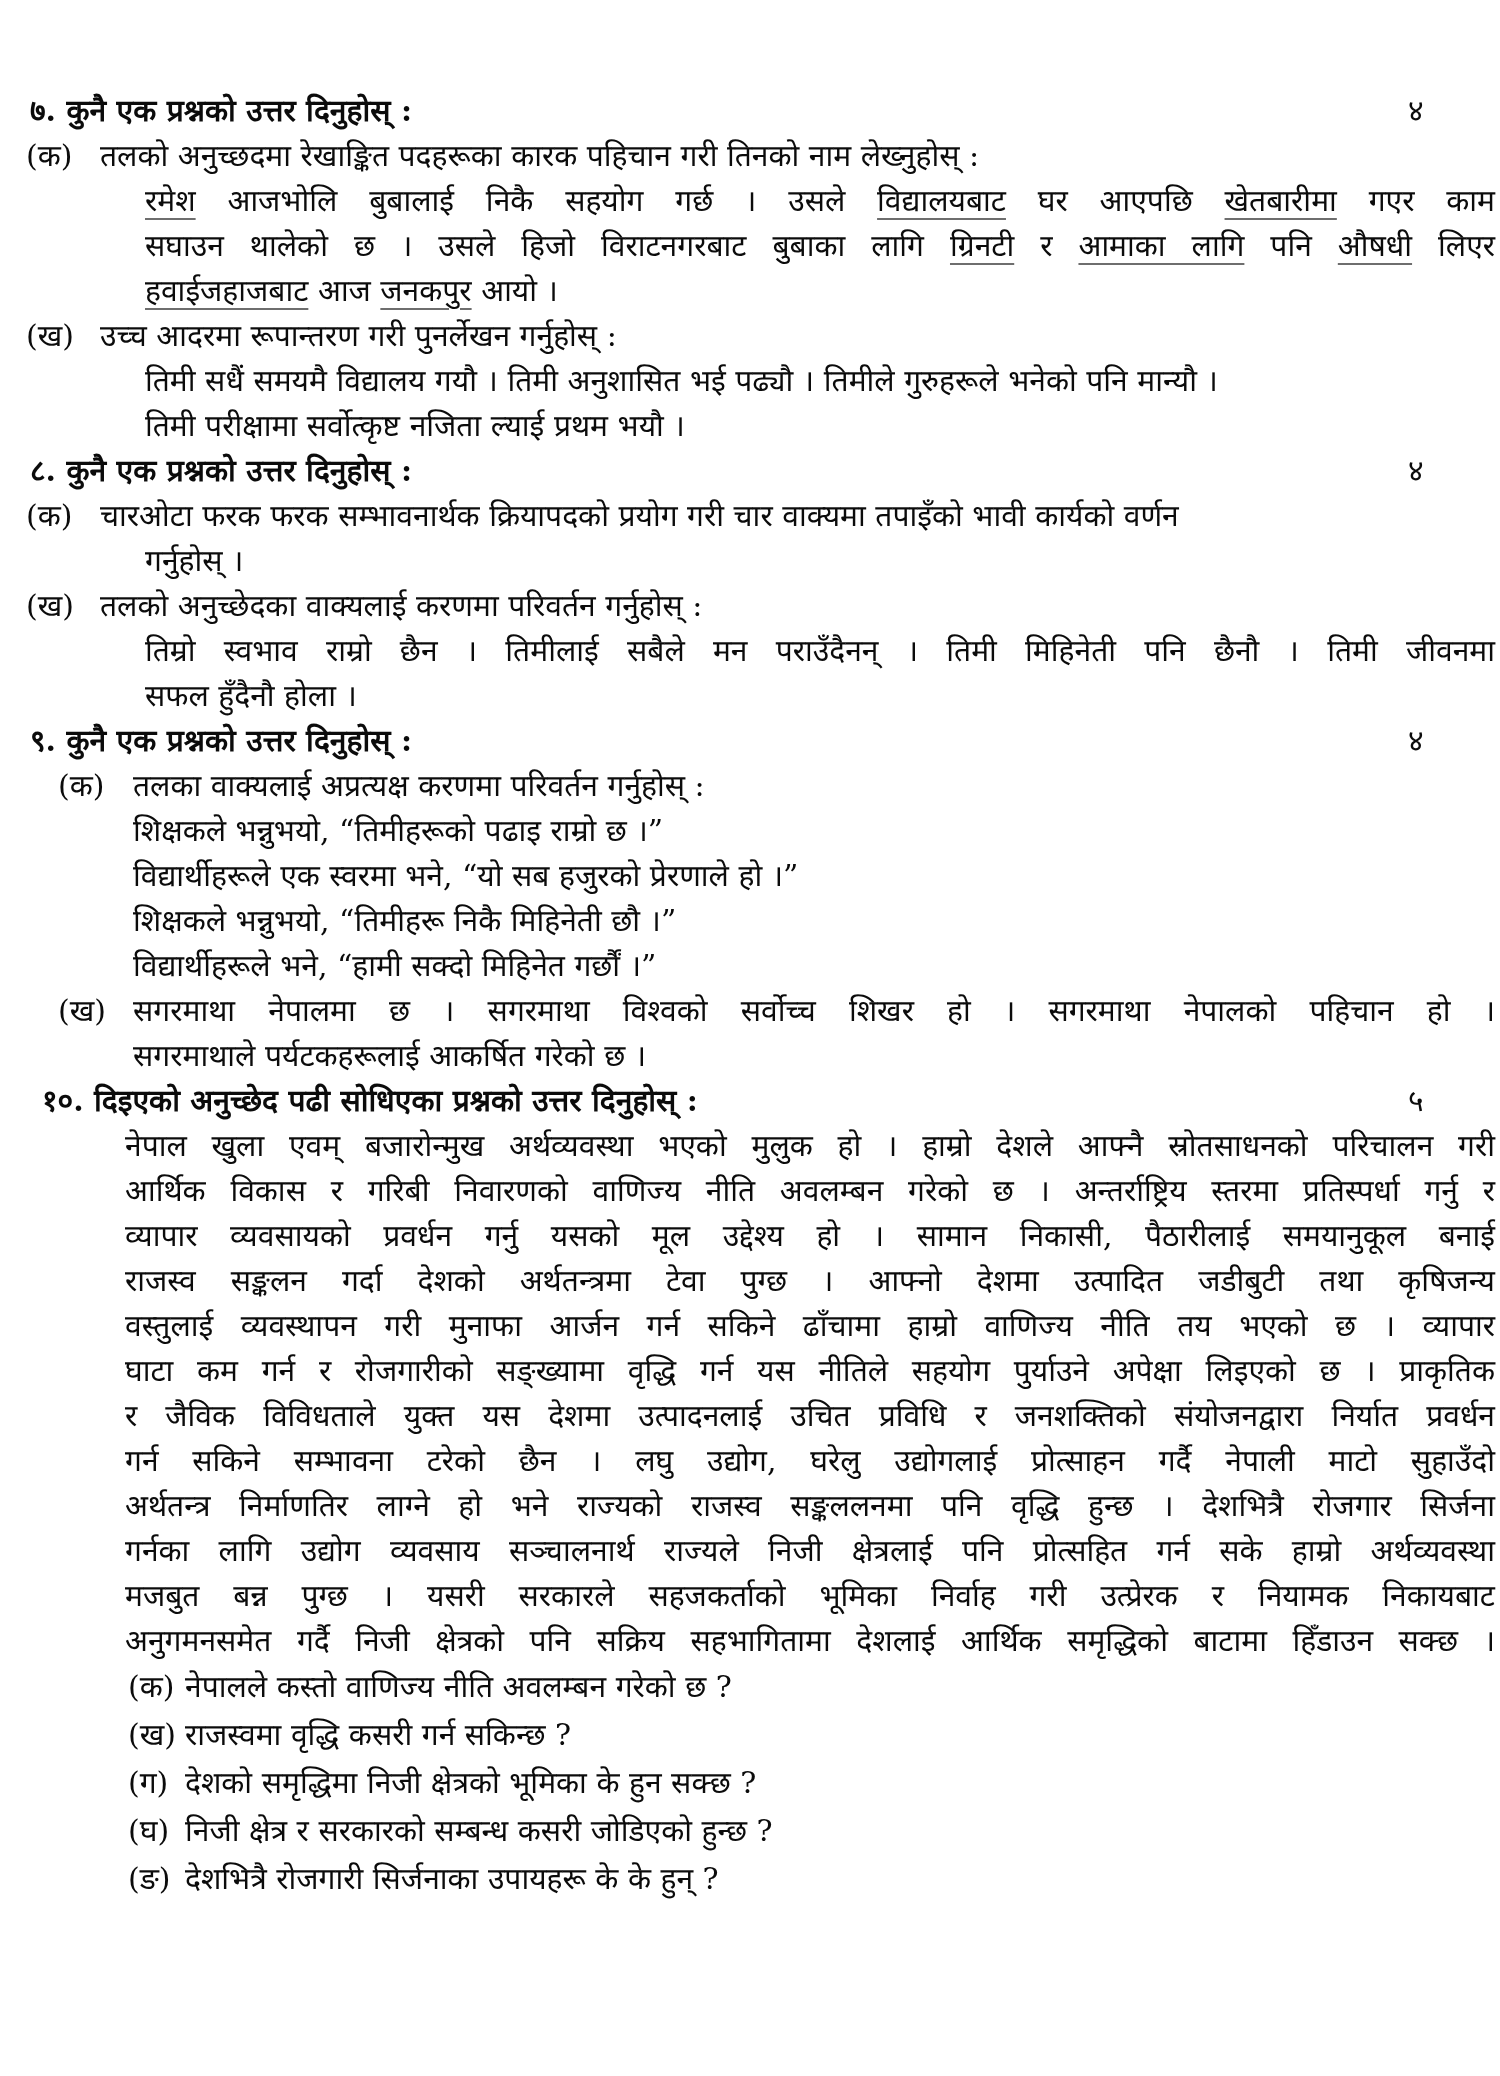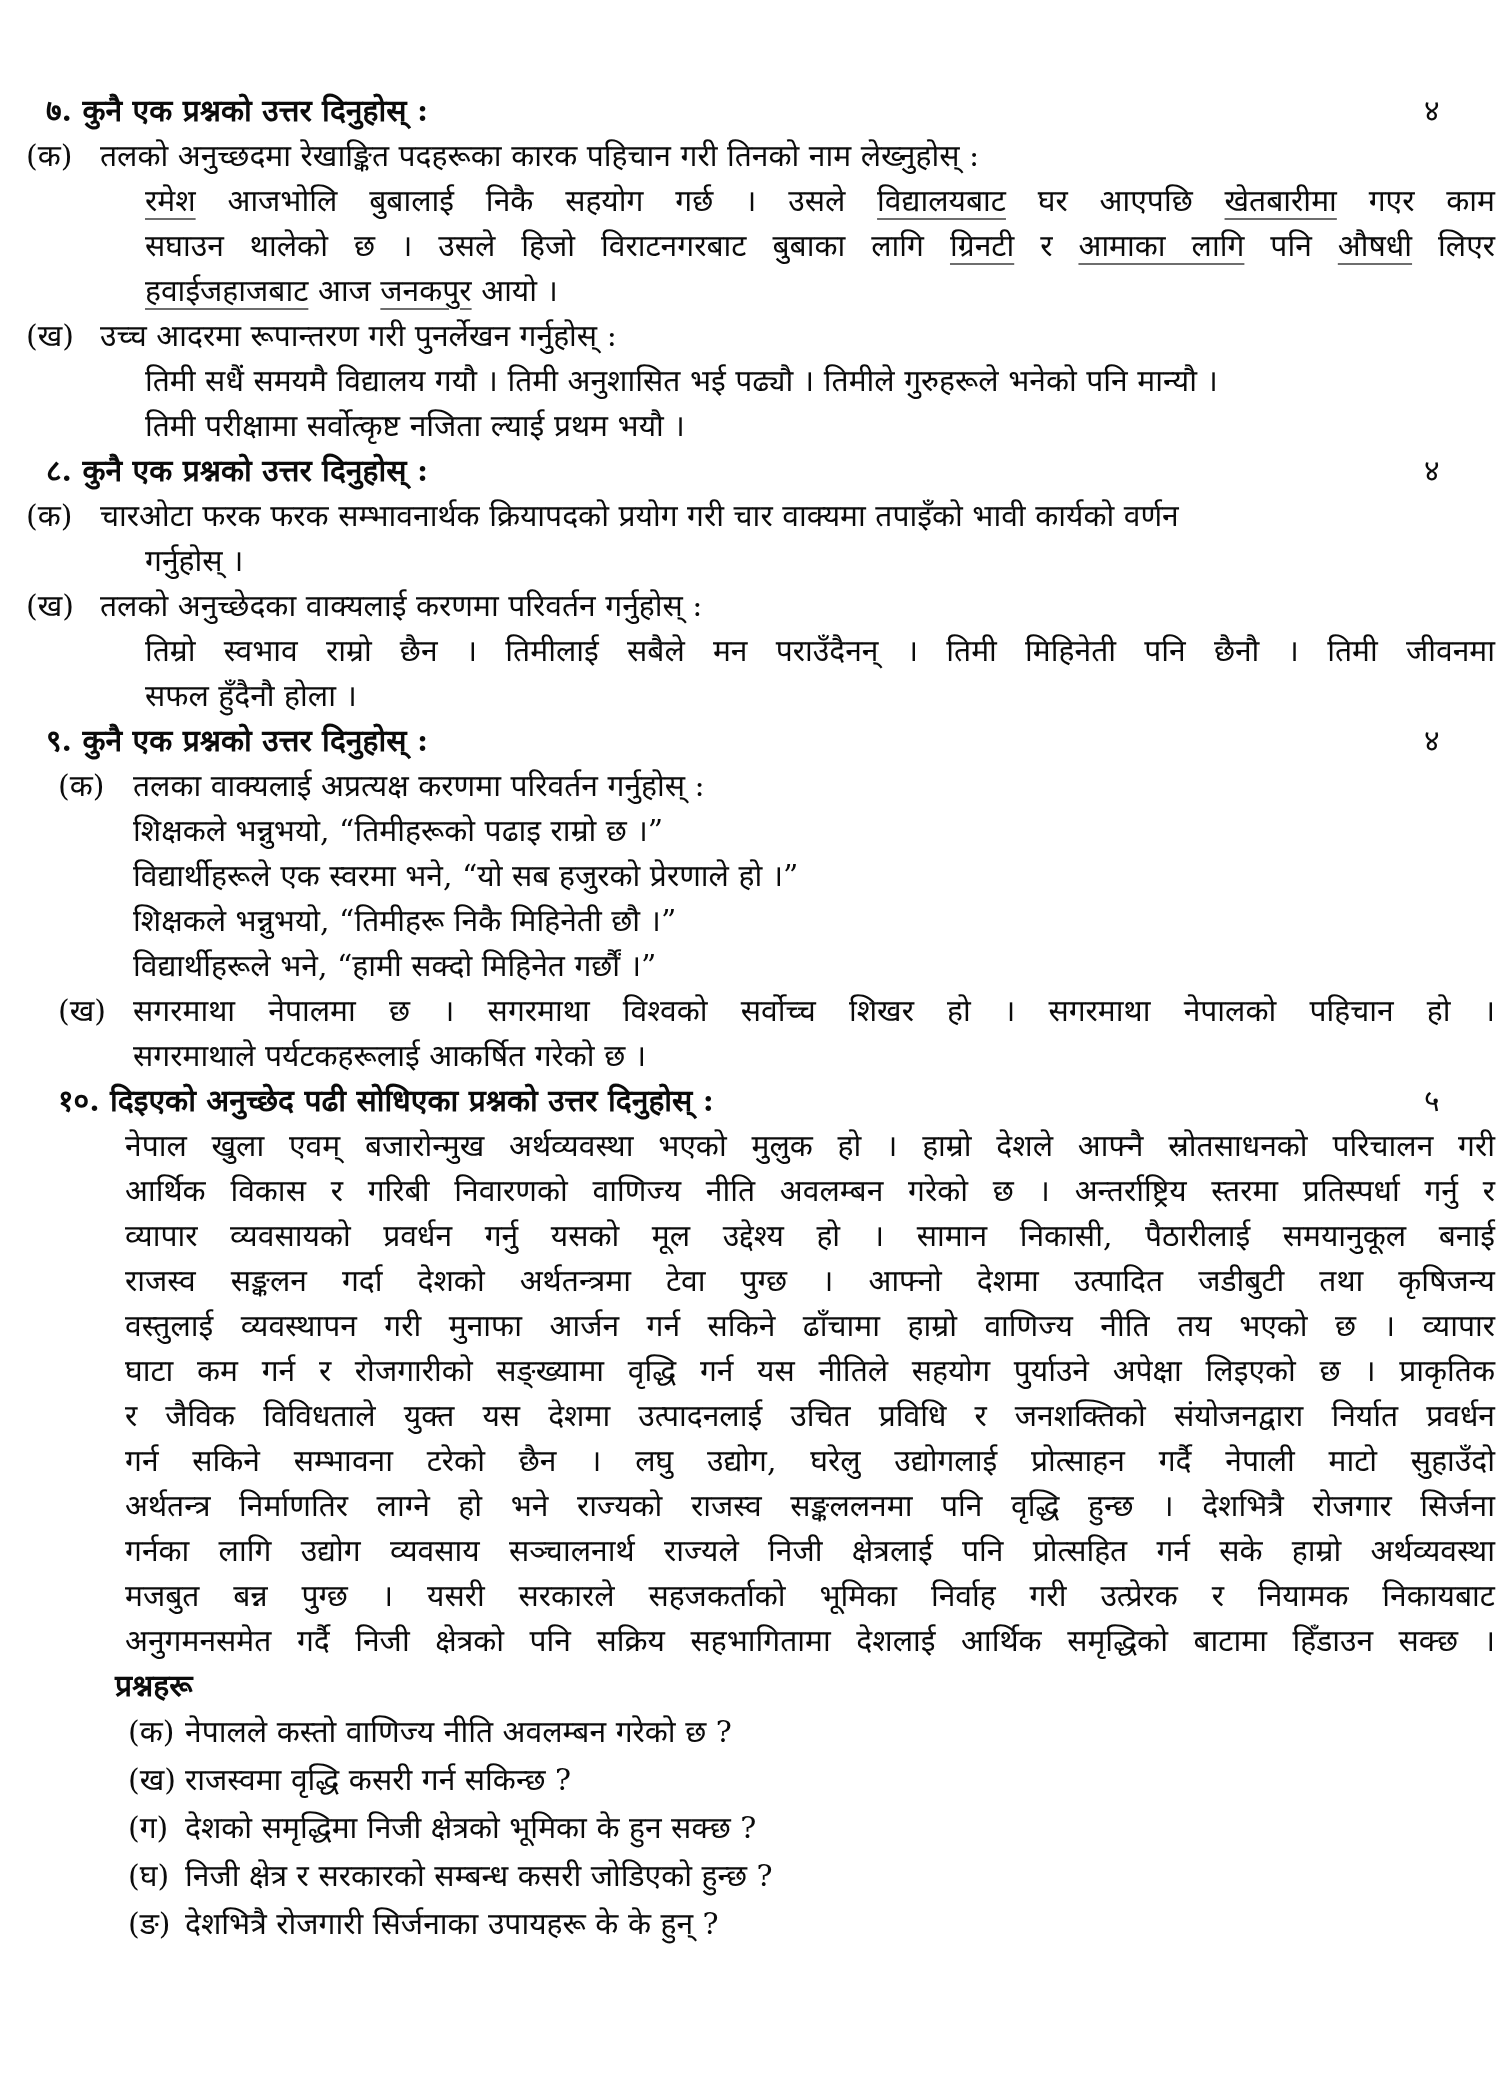--- a/index.html
+++ b/index.html
@@ -9,21 +9,21 @@
     height:2076px;
     box-sizing:border-box;
     background:#ffffff;
     color:#0b0b0b;
     font-family:"DejaVu Serif","Liberation Serif",serif;
     font-size:30px;
     line-height:45px;
     padding-top:88px;
     overflow:hidden;
   }
-  .hrow { position:relative; padding-left:30px; font-weight:bold;margin-left:16px; }
+  .hrow { position:relative; padding-left:30px; font-weight:bold; }
   .hrow.h10 { padding-left:42px; }
   .mark { position:absolute; left:1408px; top:0; font-weight:normal; }
 
   
   .item { position:relative; padding-left:100px; }
   .item .mk { position:absolute; left:26px; }
 
   
   .item9 { position:relative; padding-left:133px; }
   .item9 .mk { position:absolute; left:58px; }
@@ -122,21 +122,20 @@
   <div class="p10line">राजस्व सङ्कलन गर्दा देशको अर्थतन्त्रमा टेवा पुग्छ । आफ्नो देशमा उत्पादित जडीबुटी तथा कृषिजन्य</div>
   <div class="p10line">वस्तुलाई व्यवस्थापन गरी मुनाफा आर्जन गर्न सकिने ढाँचामा हाम्रो वाणिज्य नीति तय भएको छ । व्यापार</div>
   <div class="p10line">घाटा कम गर्न र रोजगारीको सङ्ख्यामा वृद्धि गर्न यस नीतिले सहयोग पुर्याउने अपेक्षा लिइएको छ । प्राकृतिक</div>
   <div class="p10line">र जैविक विविधताले युक्त यस देशमा उत्पादनलाई उचित प्रविधि र जनशक्तिको संयोजनद्वारा निर्यात प्रवर्धन</div>
   <div class="p10line">गर्न सकिने सम्भावना टरेको छैन । लघु उद्योग, घरेलु उद्योगलाई प्रोत्साहन गर्दै  नेपाली माटो सुहाउँदो</div>
   <div class="p10line">अर्थतन्त्र निर्माणतिर लाग्ने हो भने राज्यको राजस्व सङ्कललनमा पनि वृद्धि हुन्छ । देशभित्रै रोजगार सिर्जना</div>
   <div class="p10line">गर्नका लागि उद्योग व्यवसाय सञ्चालनार्थ राज्यले निजी क्षेत्रलाई पनि प्रोत्सहित गर्न सके हाम्रो अर्थव्यवस्था</div>
   <div class="p10line">मजबुत बन्न पुग्छ । यसरी सरकारले सहजकर्ताको भूमिका निर्वाह गरी उत्प्रेरक र नियामक निकायबाट</div>
   <div class="p10line">अनुगमनसमेत गर्दै निजी क्षेत्रको पनि सक्रिय सहभागितामा देशलाई आर्थिक समृद्धिको बाटामा हिँडाउन सक्छ ।</div>
 
-  <div class="qtitle">प्रश्नहरू</div>
 
   <div class="q">
     <span class="mk">(क)</span>
     <span>नेपालले कस्तो वाणिज्य नीति अवलम्बन गरेको छ ?</span>
   </div>
   <div class="q">
     <span class="mk">(ख)</span>
     <span>राजस्वमा वृद्धि कसरी गर्न सकिन्छ ?</span>
   </div>
   <div class="q">

